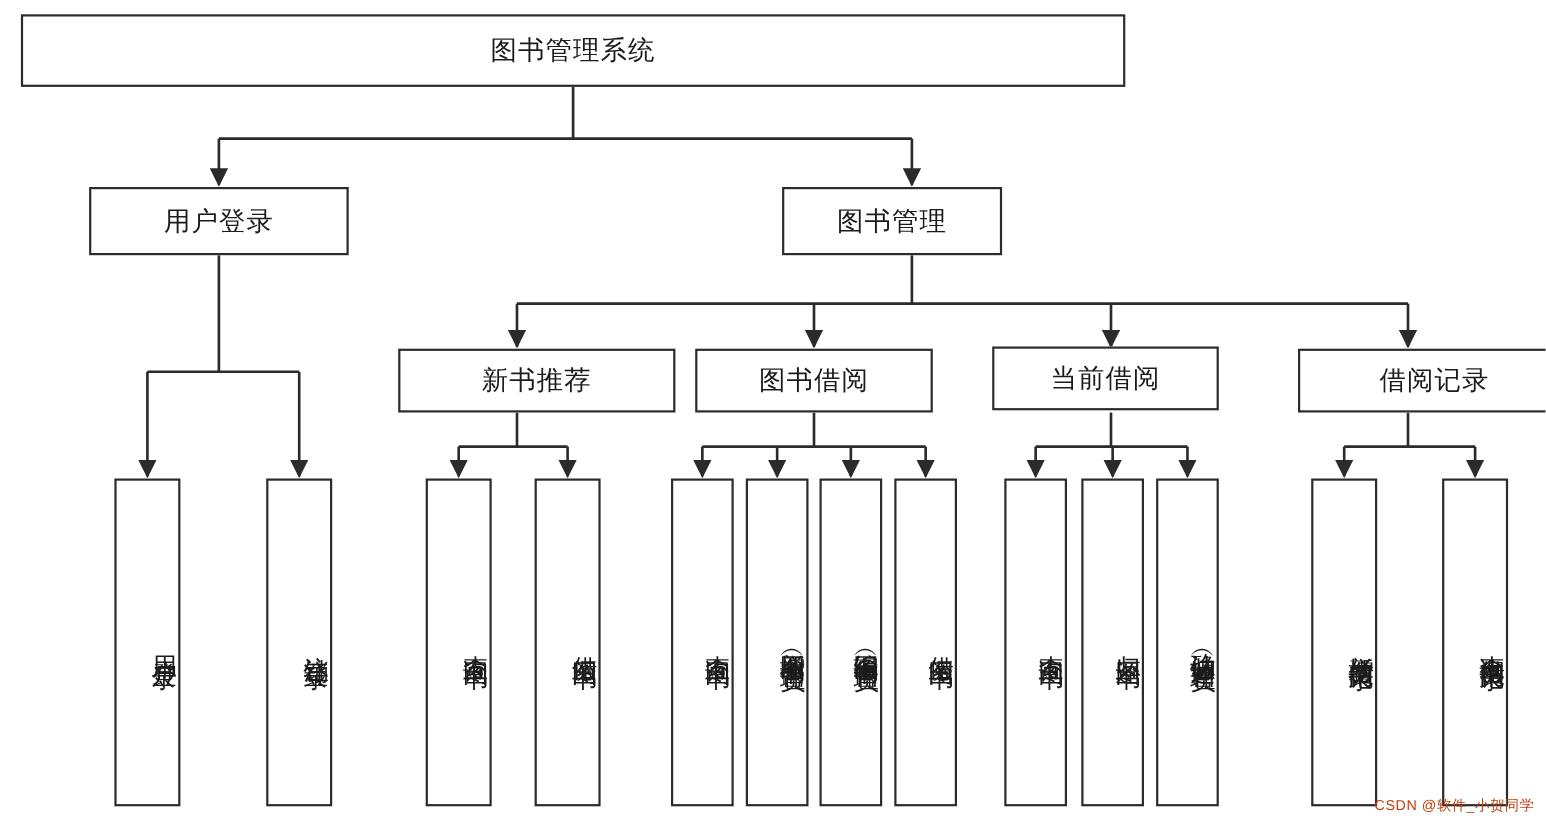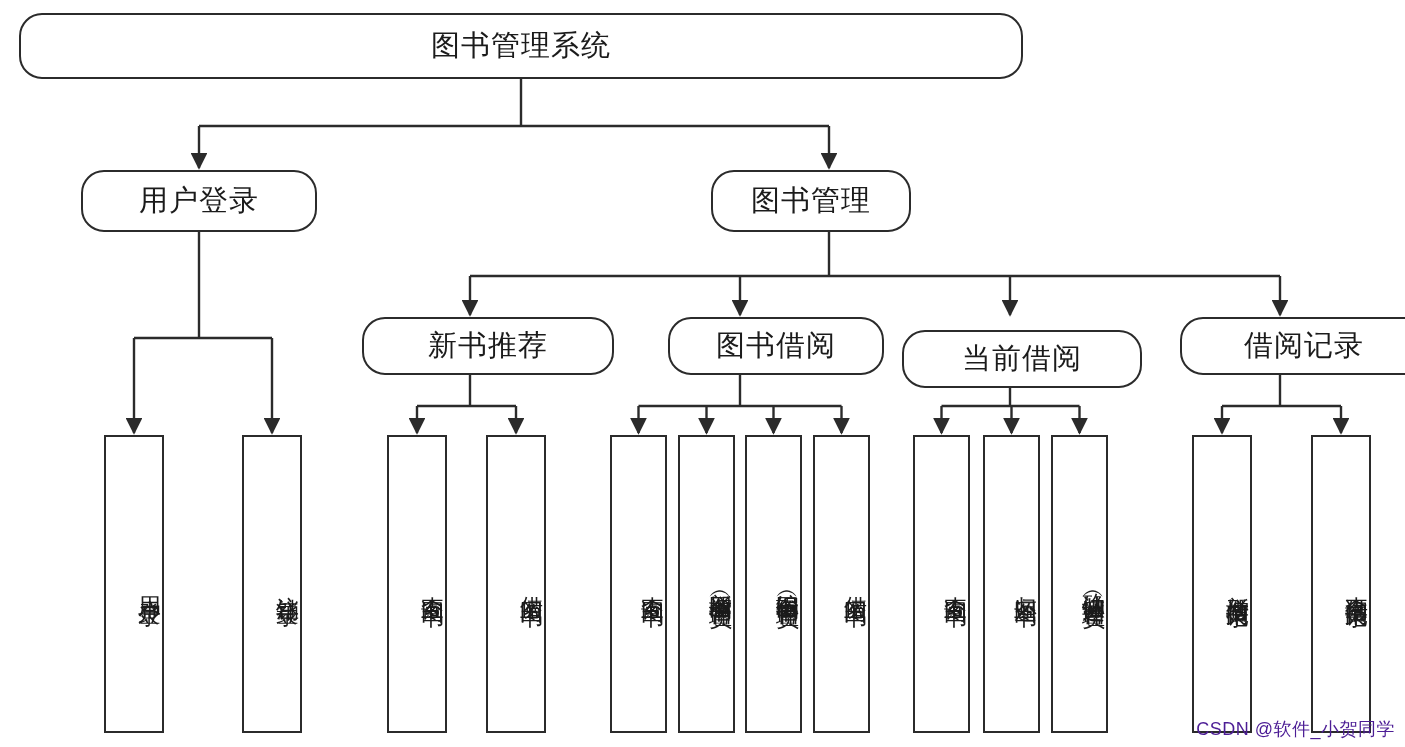--- a/index.html
+++ b/index.html
@@ -16,43 +16,42 @@
     position:absolute;
     box-sizing:border-box;
     background:#ffffff;
     border:2px solid #2b2b2b;
     display:flex;
     align-items:center;
     justify-content:center;
     color:#1b1b1b;
   }
   .node-box.horizontal{
-    font-size:29px;
+    font-size:24px;
     letter-spacing:1px;
-    border-radius:23px;
   }
   .node-box.vertical{
     writing-mode:vertical-rl;
     text-orientation:upright;
     font-size:23px;
     line-height:1.05;
     letter-spacing:3px;
     padding-top:10px;
     padding-bottom:10px;
     align-items:flex-start;
     justify-content:center;
   }
   .node-box.vertical.tall-text{ letter-spacing:2px; }
   .node-label{display:block;white-space:nowrap;}
 
   #watermark{
     position:absolute;
     right:10px;bottom:6px;
-    font-size:18px;
-    color:#4c1d95;
+    font-size:13px;
+    color:#c2410c;
     letter-spacing:0.5px;
     user-select:none;
     pointer-events:none;
   }
 </style>
 </head>
 <body>
 
 <div id="diagram-root">
   <svg id="tree-svg" viewBox="0 0 1405 747" xmlns="http://www.w3.org/2000/svg">
@@ -104,24 +103,24 @@
       </div>
       <div class="node-box horizontal" style="left: 81px; top: 170px; width: 236px; height: 62px;">
         <span class="node-label">用户登录</span>
       </div>
       <div class="node-box horizontal" style="left: 711px; top: 170px; width: 200px; height: 62px;">
         <span class="node-label">图书管理</span>
       </div>
       <div class="node-box horizontal" style="left: 362px; top: 317px; width: 252px; height: 58px;">
         <span class="node-label">新书推荐</span>
       </div>
-      <div class="node-box horizontal" style="left: 668px; top: 317px; width: 216px; height: 58px;">
+      <div class="node-box horizontal" style="left: 632px; top: 317px; width: 216px; height: 58px;">
         <span class="node-label">图书借阅</span>
       </div>
-      <div class="node-box horizontal" style="left: 902px; top: 330px; width: 240px; height: 58px; text-align: right;">
+      <div class="node-box horizontal" style="left: 902px; top: 315px; width: 206px; height: 58px; text-align: right;">
         <span class="node-label">当前借阅</span>
       </div>
       <div class="node-box horizontal" style="left: 1180px; top: 317px; width: 248px; height: 58px;">
         <span class="node-label">借阅记录</span>
       </div>
       <div class="node-box vertical" style="left: 104px; top: 435px; width: 60px; height: 298px;">
         <span class="node-label">用户登录</span>
       </div>
       <div class="node-box vertical" style="left: 242px; top: 435px; width: 60px; height: 298px;">
         <span class="node-label">注销登录</span>

